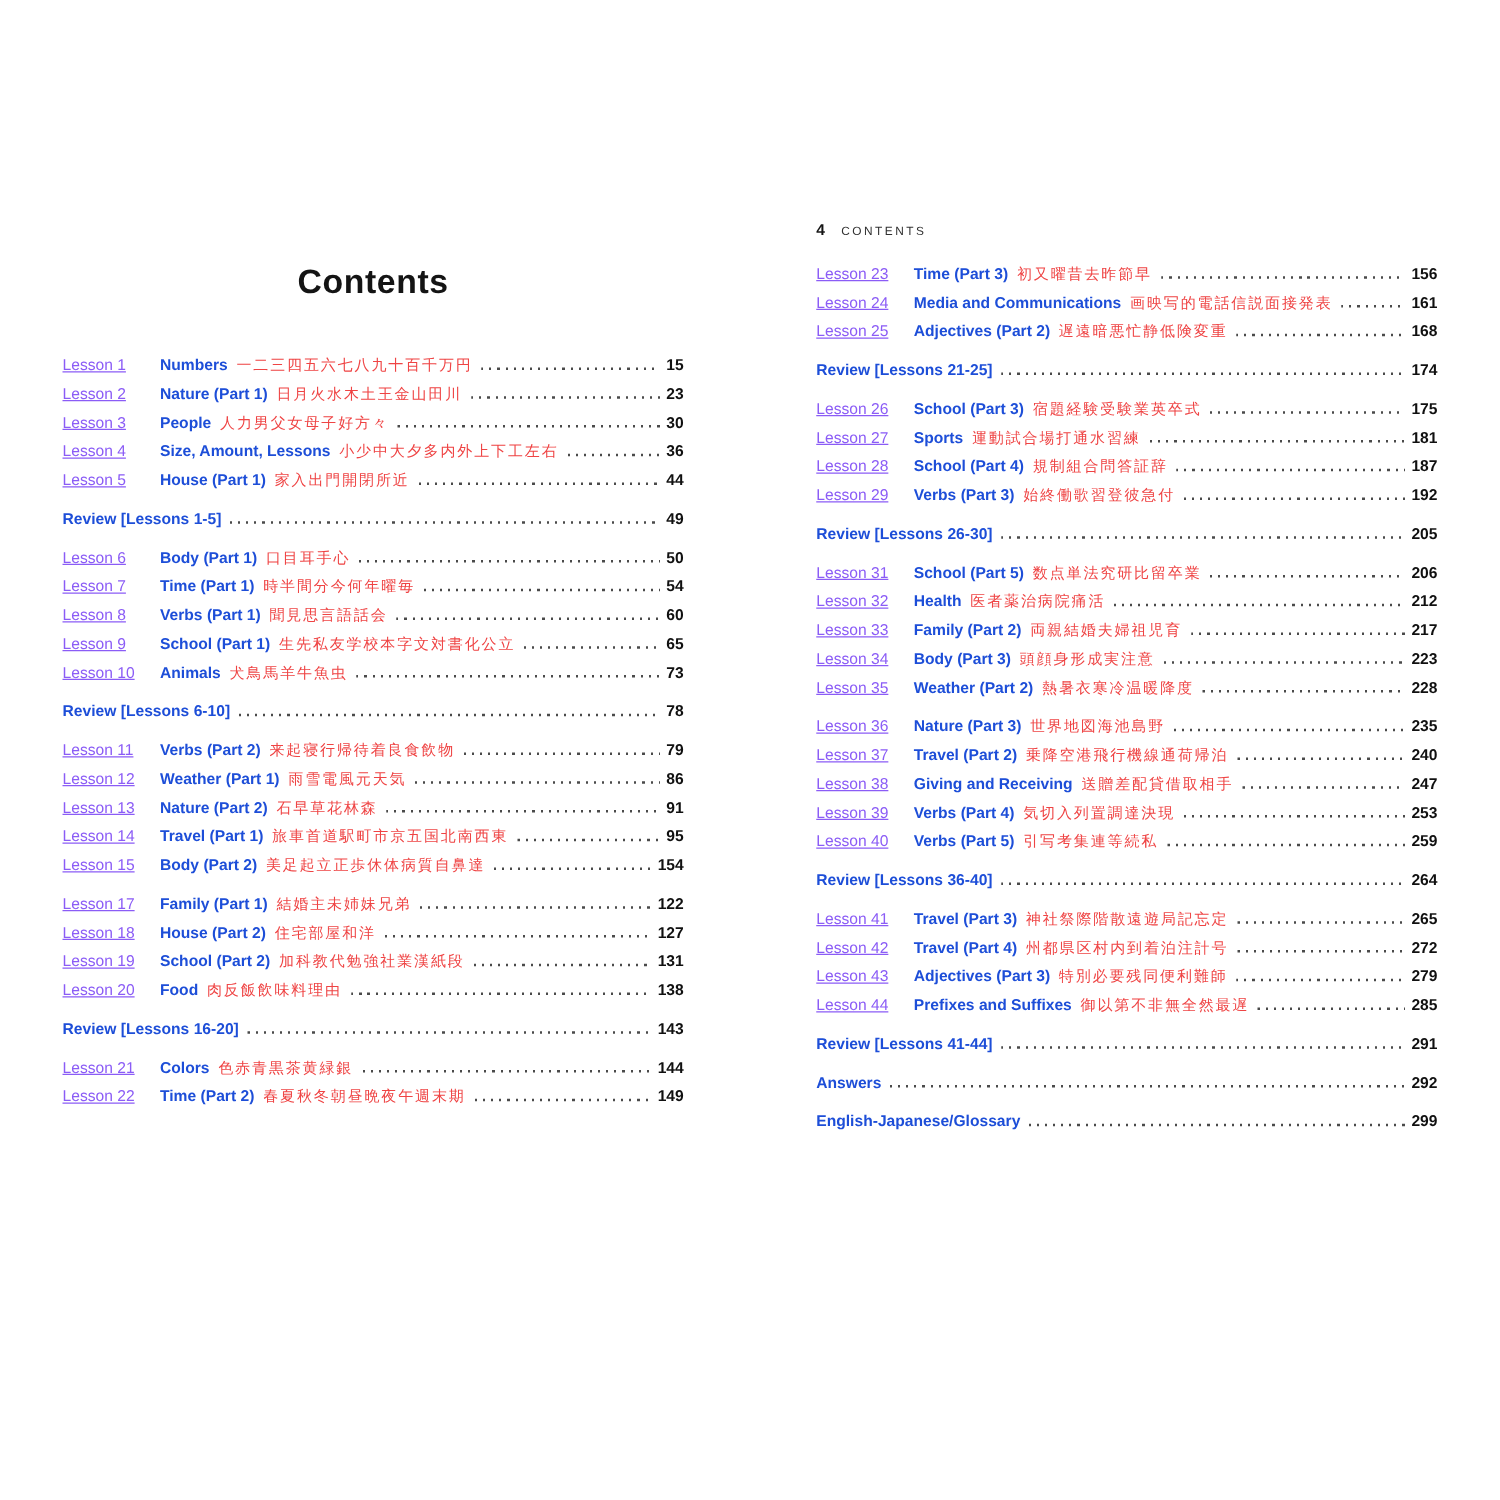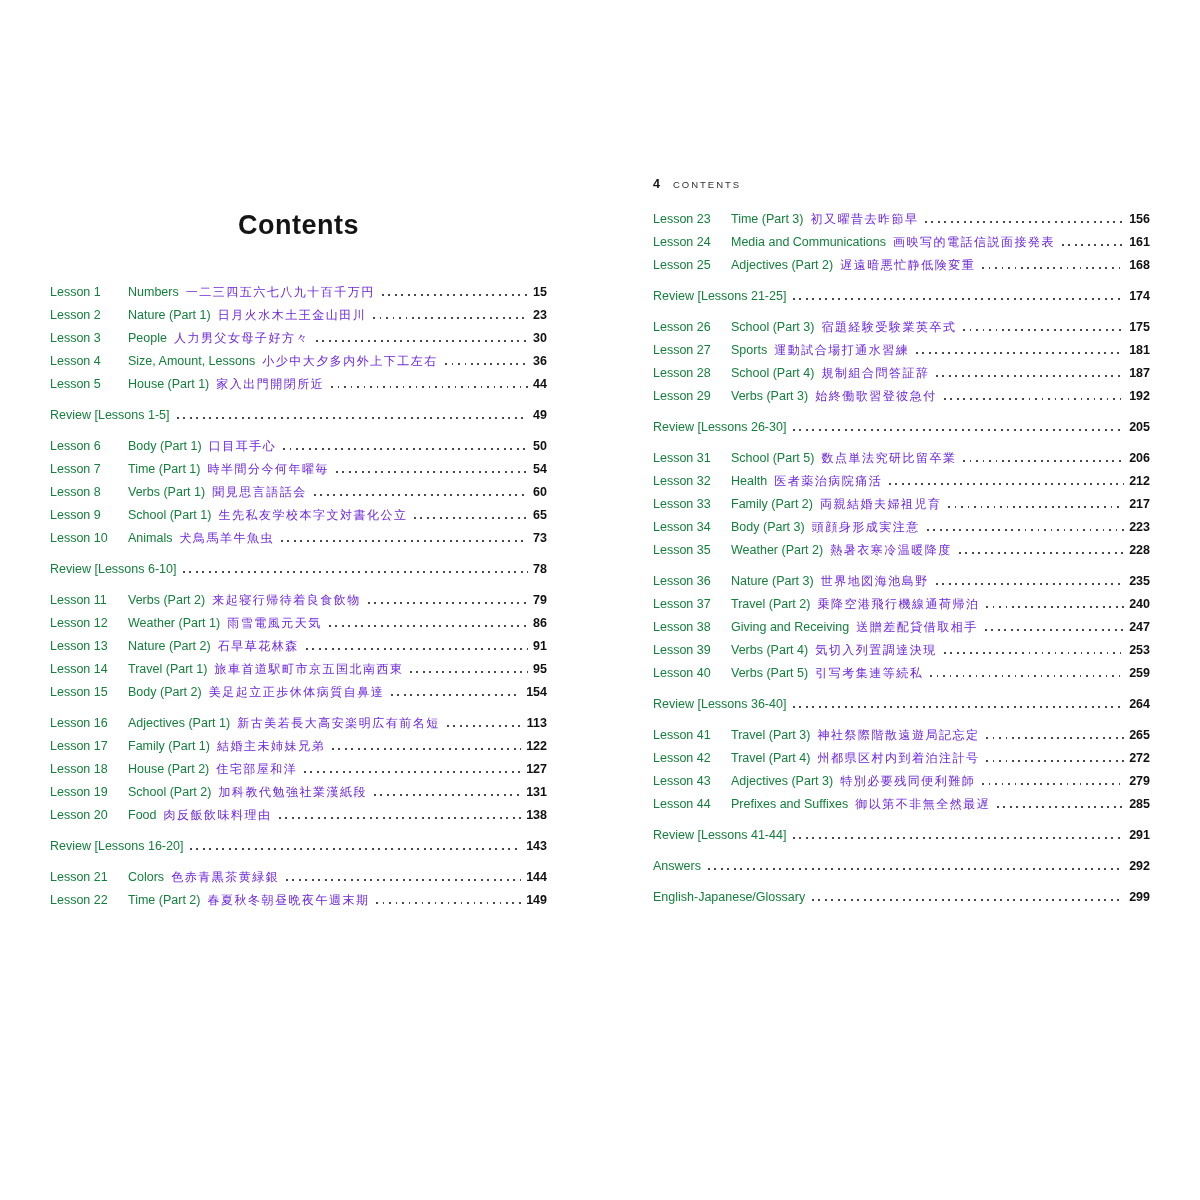--- a/index.html
+++ b/index.html
@@ -16,24 +16,24 @@
     margin:0 0 40px 0;color:#141414;
   }
   .running-head{display:flex;align-items:baseline;margin:0 0 17px 0;}
   .rh-num{font-weight:bold;font-size:12.5px;color:#141414;}
   .rh-label{font-size:9.5px;letter-spacing:2px;margin-left:13px;color:#303030;}
 
   .group{margin-top:8px;}
   .group:first-child{margin-top:0;}
 
   .row{display:flex;align-items:baseline;height:23px;line-height:23px;font-size:12.5px;}
-  .num{flex:0 0 78px;color:#15803d;font-weight:normal;}
-  .title{font-weight:normal;white-space:nowrap;color:#15803d;}
+  .num{flex:0 0 78px;color:#8b5cf6;font-weight:normal;text-decoration:underline;}
+  .title{font-weight:bold;white-space:nowrap;color:#1d4ed8;}
   .kanji{
-    margin-left:7px;color:#6d28d9;font-size:12px;letter-spacing:1.5px;
+    margin-left:7px;color:#ef4444;font-size:12px;letter-spacing:1.5px;
     white-space:nowrap;overflow:hidden;font-family:Liberation Serif, serif;
   }
   .leader{
     flex:1 1 auto;min-width:10px;height:2px;margin:0 5px 1px 7px;
     background:repeating-linear-gradient(to right,#4a4a4a 0 1.7px,transparent 1.7px 6.5px);
   }
   .page-num{font-weight:bold;white-space:nowrap;color:#101010;text-align:center;}
 </style>
 </head>
 <body>
@@ -163,27 +163,20 @@
           <div class="row">
             <span class="num">Lesson 15</span>
             <span class="title">Body (Part 2)</span>
             <span class="kanji">美足起立正歩休体病質自鼻達</span>
             <span class="leader"></span>
             <span class="page-num">154</span>
           </div>
         </div>
         <div class="group">
           <div class="row">
-            <span class="num">Lesson 16</span>
-            <span class="title">Adjectives (Part 1)</span>
-            <span class="kanji">新古美若長大高安楽明広有前名短</span>
-            <span class="leader"></span>
-            <span class="page-num">113</span>
-          </div>
-          <div class="row">
             <span class="num">Lesson 17</span>
             <span class="title">Family (Part 1)</span>
             <span class="kanji">結婚主未姉妹兄弟</span>
             <span class="leader"></span>
             <span class="page-num">122</span>
           </div>
           <div class="row">
             <span class="num">Lesson 18</span>
             <span class="title">House (Part 2)</span>
             <span class="kanji">住宅部屋和洋</span>

